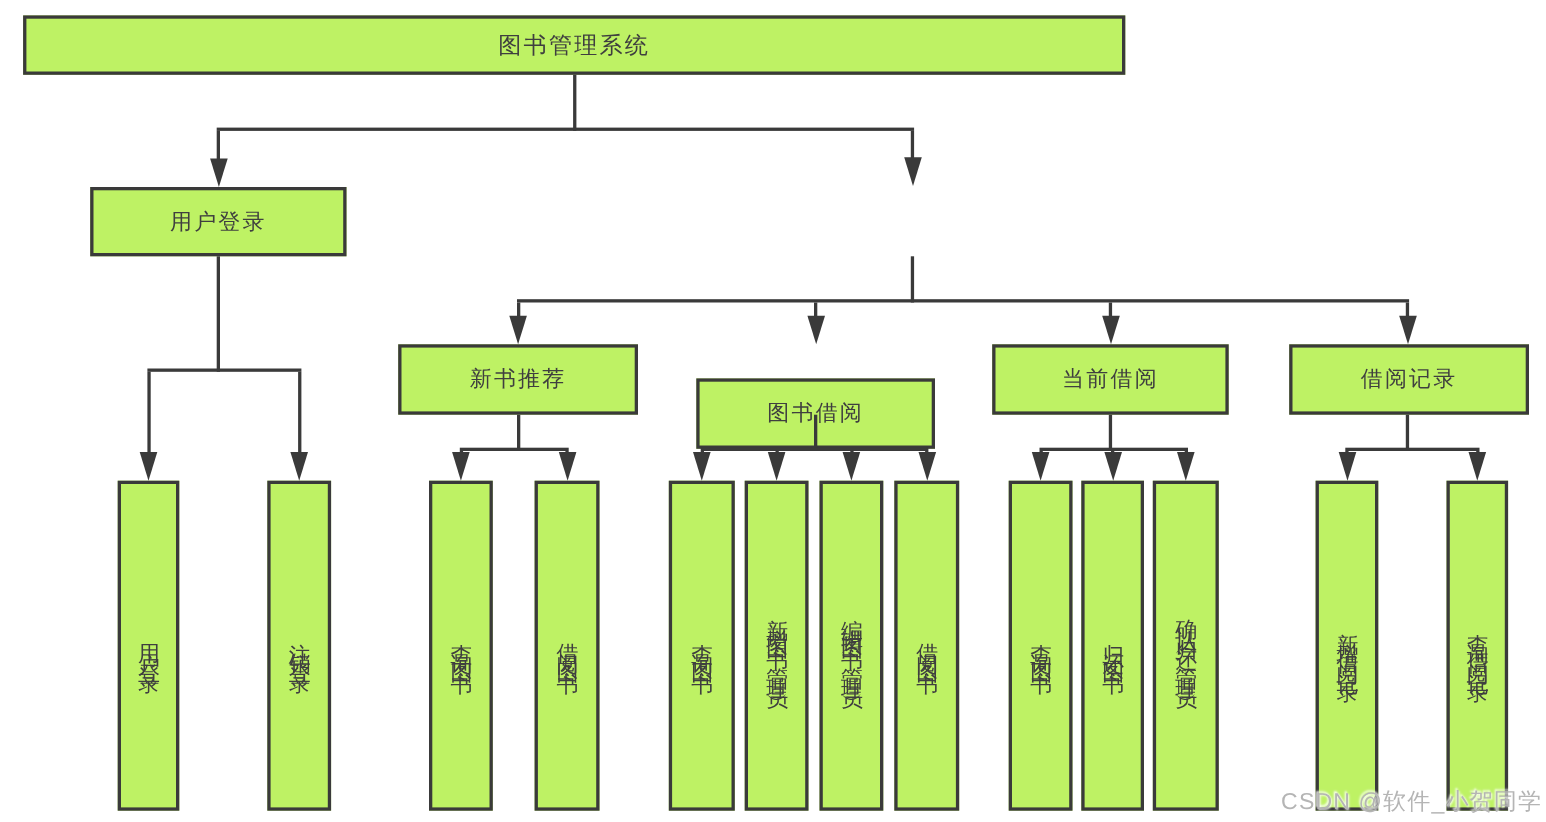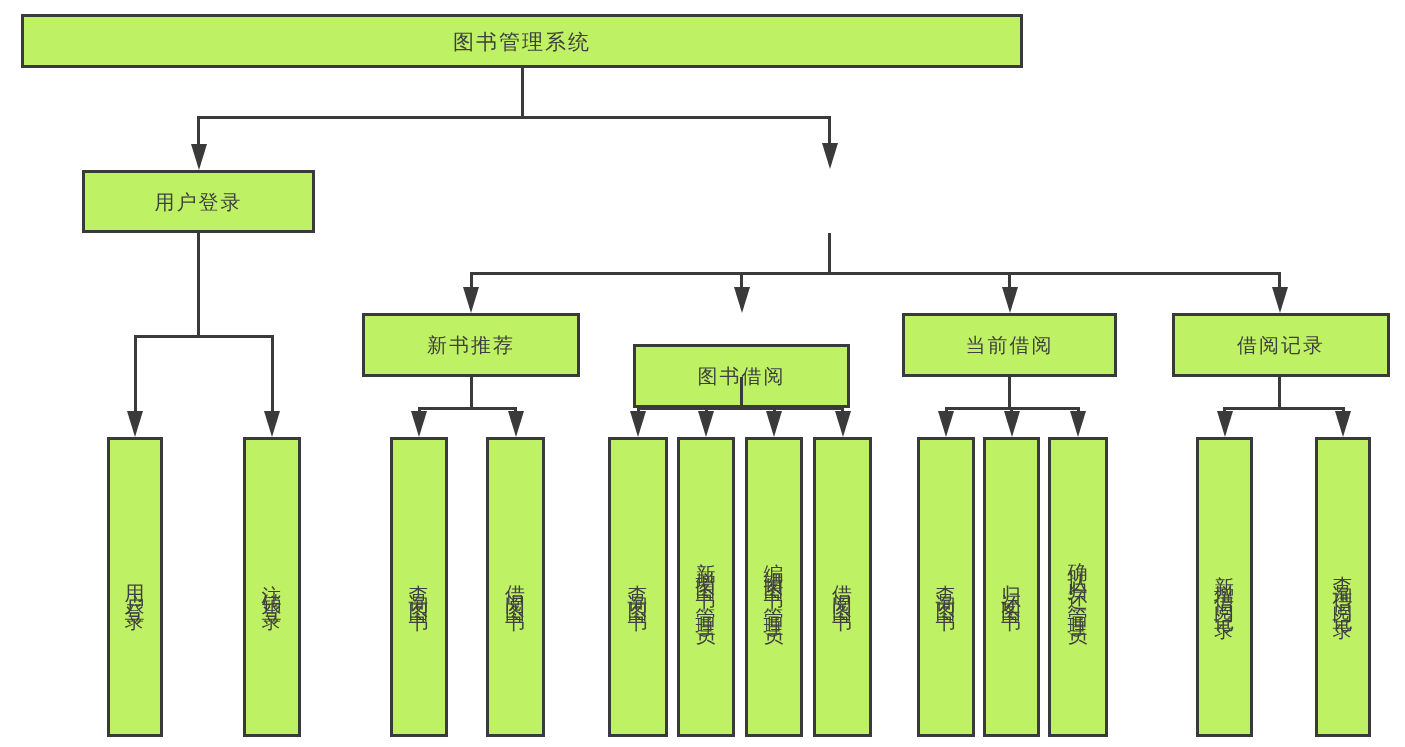--- a/index.html
+++ b/index.html
@@ -57,20 +57,21 @@
     color: var(--watermark, #b5b5b5);
     letter-spacing: 1px;
     z-index: 10;
     text-shadow: 1px 1px 2px #ffffff, -1px -1px 2px #ffffff;
   }
 </style>
 </head>
 <body>
 
 <div id="canvas">
+  <div id="watermark">CSDN @软件_小贺同学</div>
 <div class="node horizontal" style="left: 21px; top: 14px; width: 1002px; height: 54px;">
       <span style="font-size: 21px;">图书管理系统</span>
     </div>
     <div class="node horizontal" style="left: 82px; top: 170px; width: 233px; height: 63px;">
       <span>用户登录</span>
     </div>
     <div class="node vertical" style="left: 107px; top: 437px; width: 56px; height: 300px;">
       <span>用户登录</span>
     </div>
     <div class="node vertical" style="left: 243px; top: 437px; width: 58px; height: 300px;">

